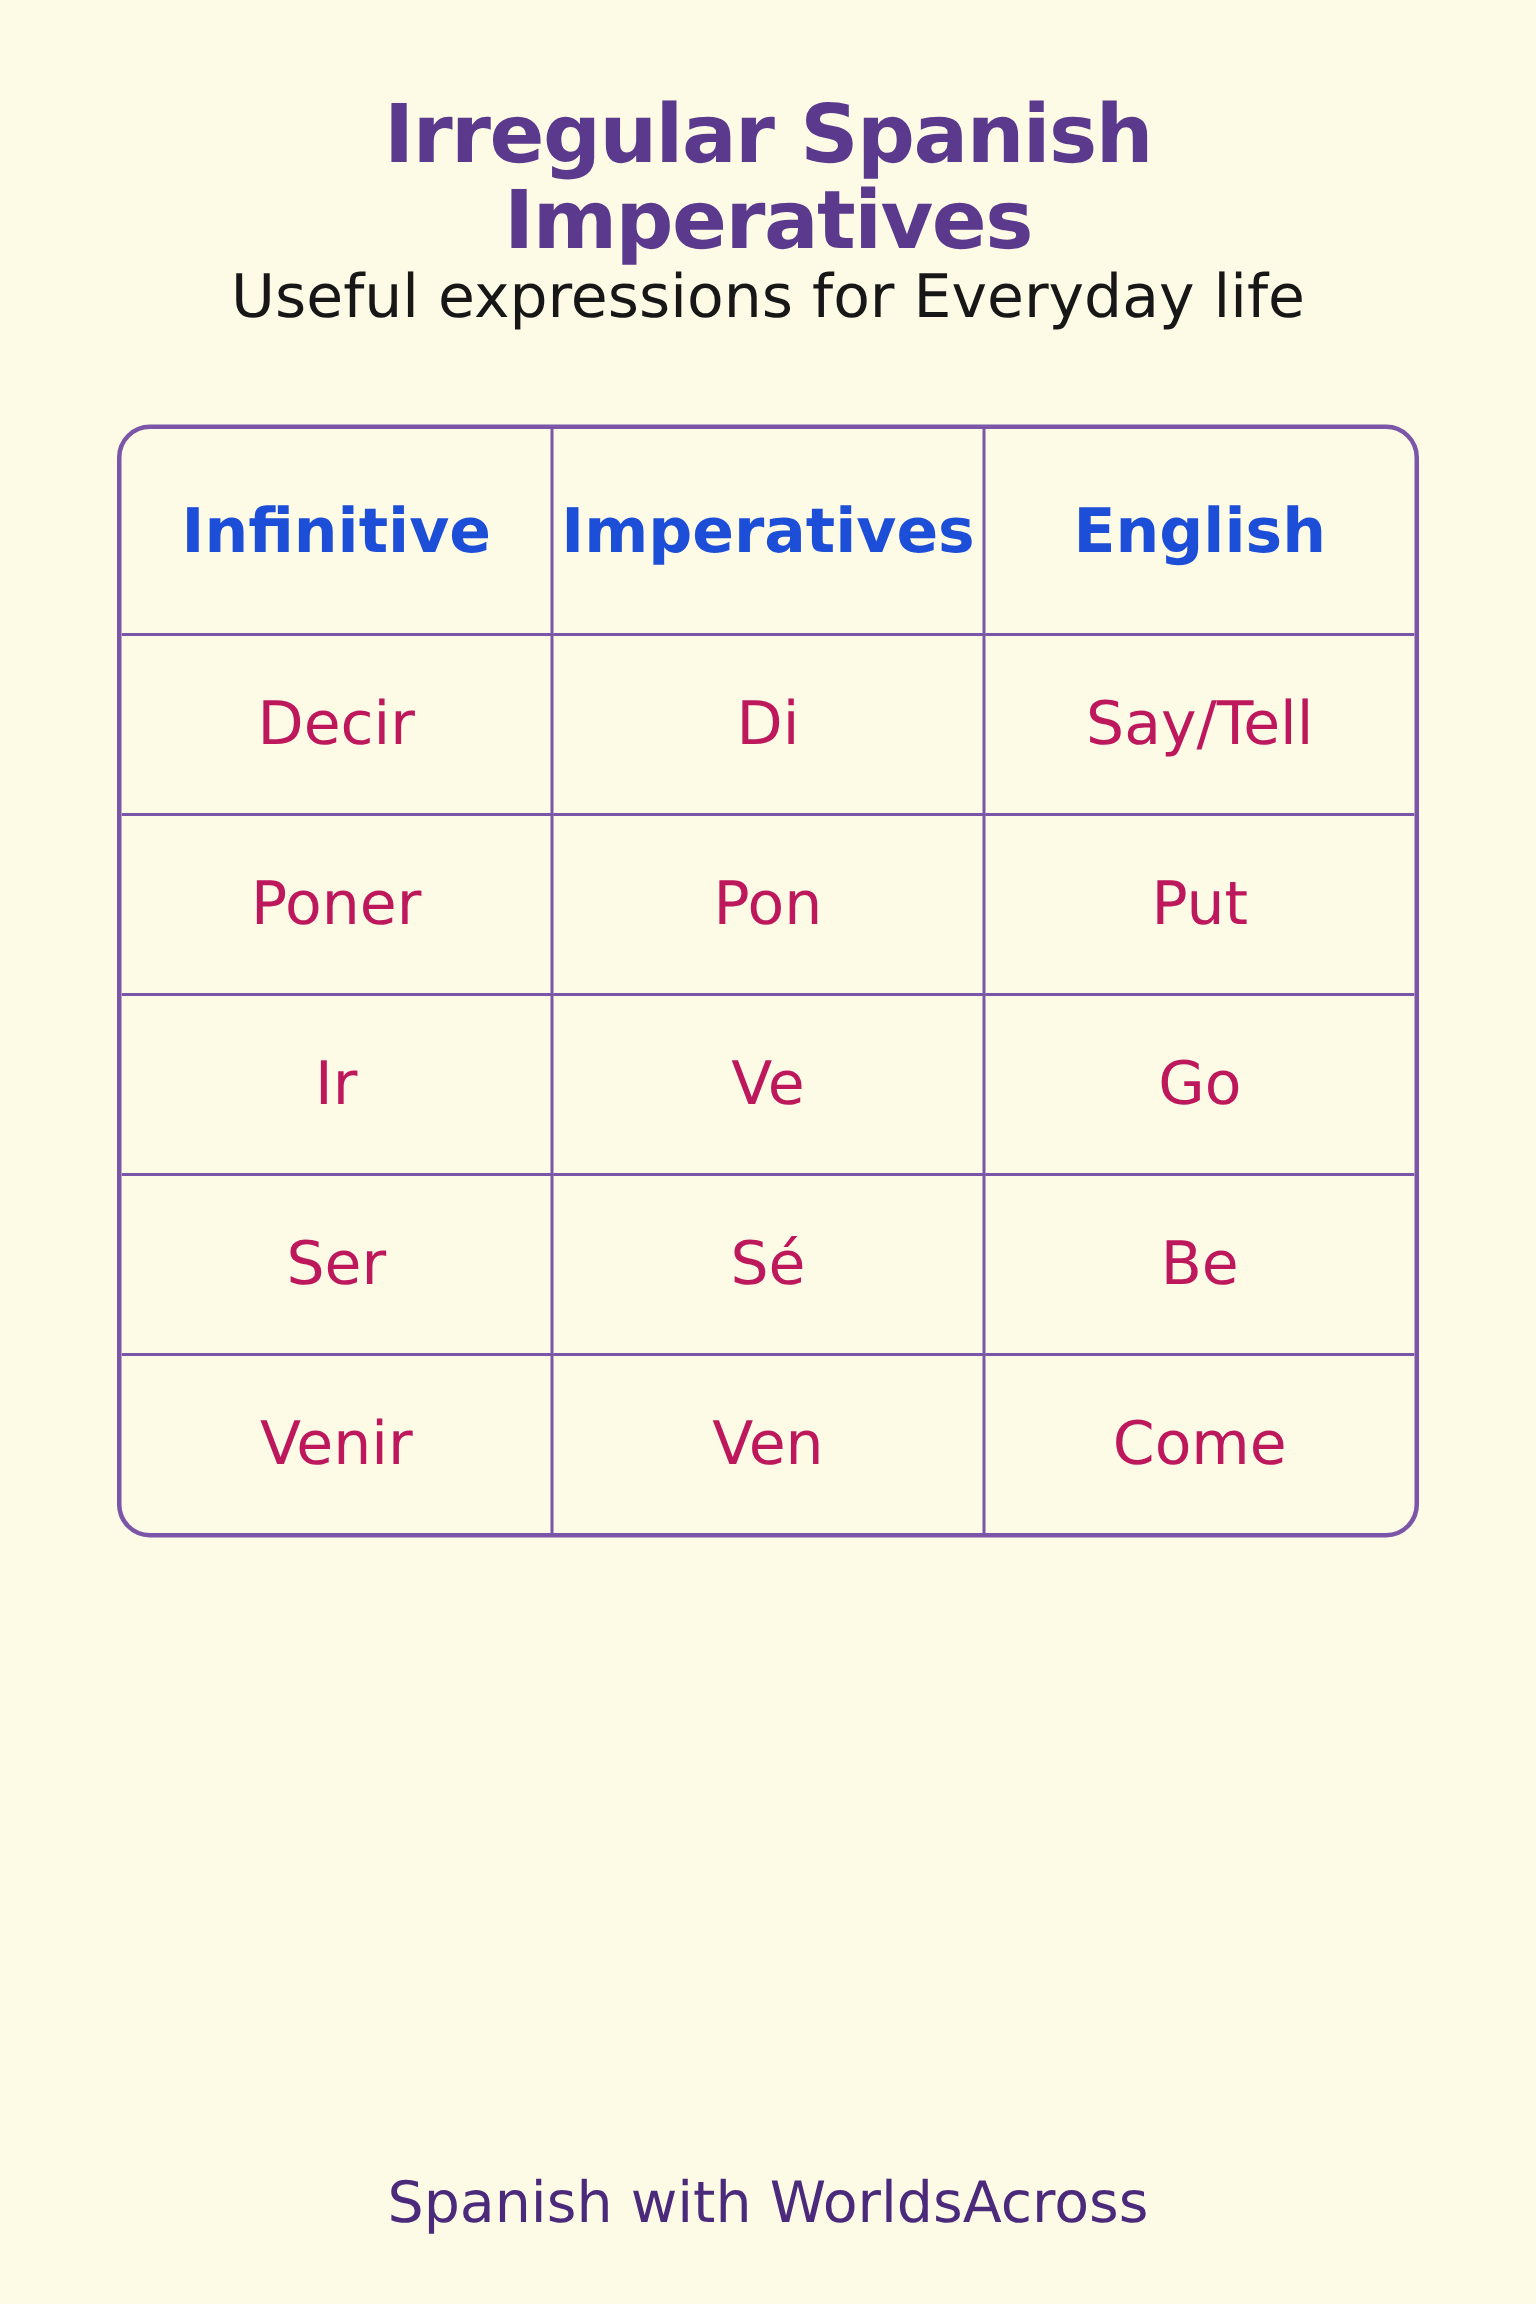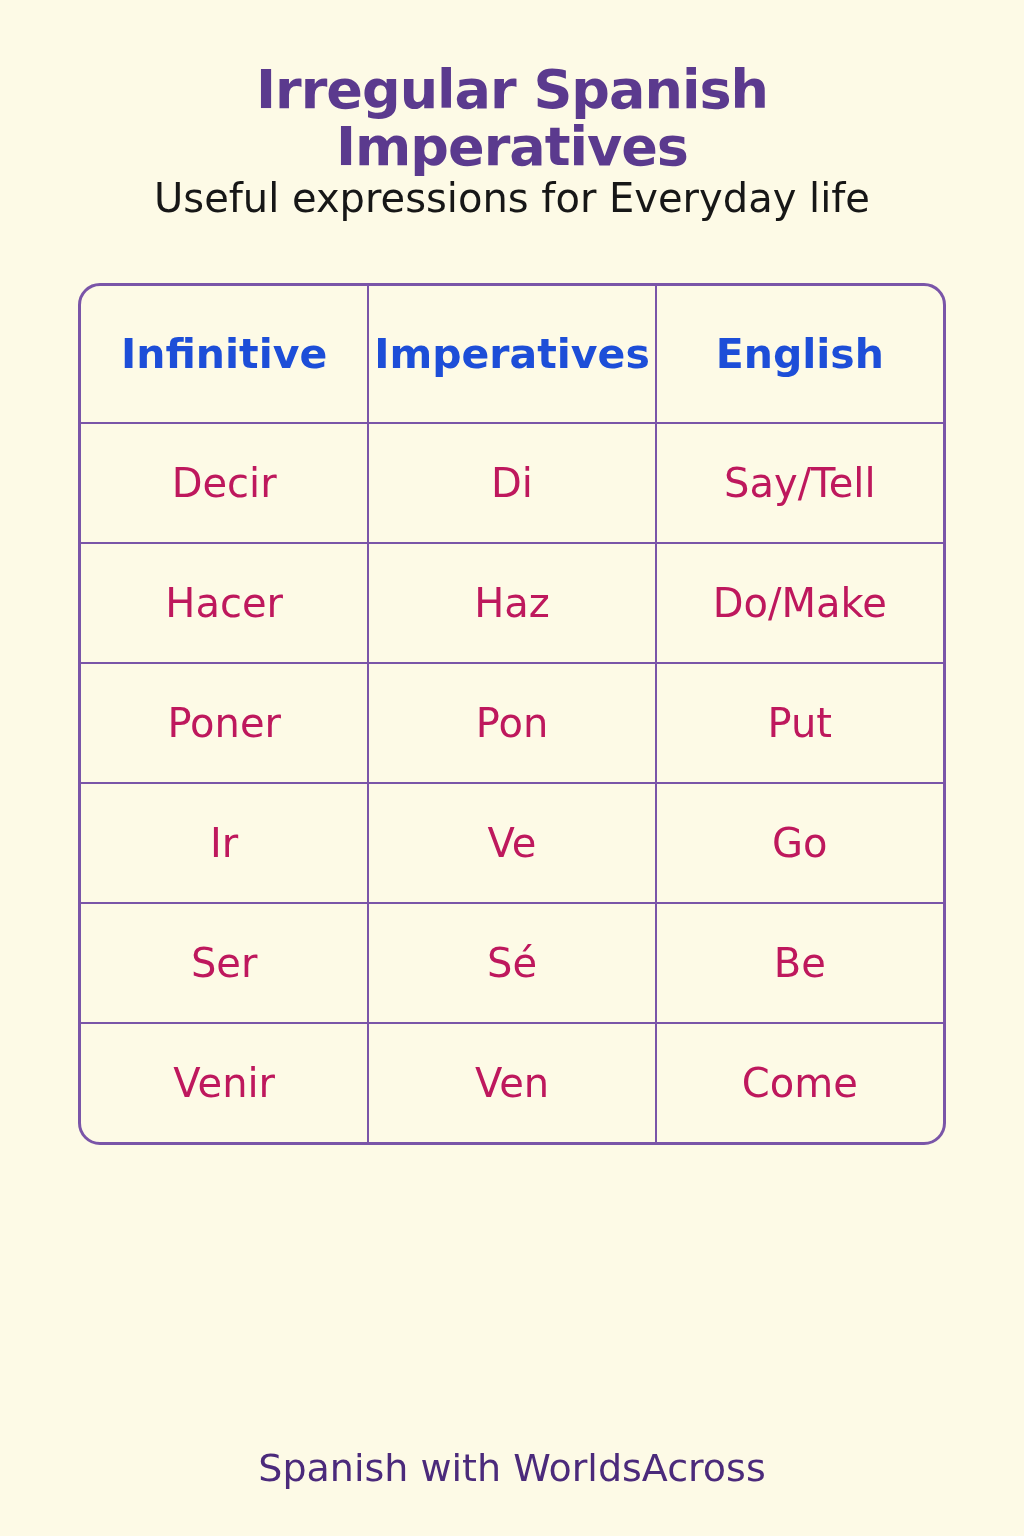--- a/index.html
+++ b/index.html
@@ -115,25 +115,20 @@
           <th>English</th>
         </tr>
       </thead>
       <tbody>
         <tr>
           <td>Decir</td>
           <td>Di</td>
           <td>Say/Tell</td>
         </tr>
         <tr>
-          <td>Hacer</td>
-          <td>Haz</td>
-          <td>Do/Make</td>
-        </tr>
-        <tr>
           <td>Poner</td>
           <td>Pon</td>
           <td>Put</td>
         </tr>
         <tr>
           <td>Ir</td>
           <td>Ve</td>
           <td>Go</td>
         </tr>
         <tr>

